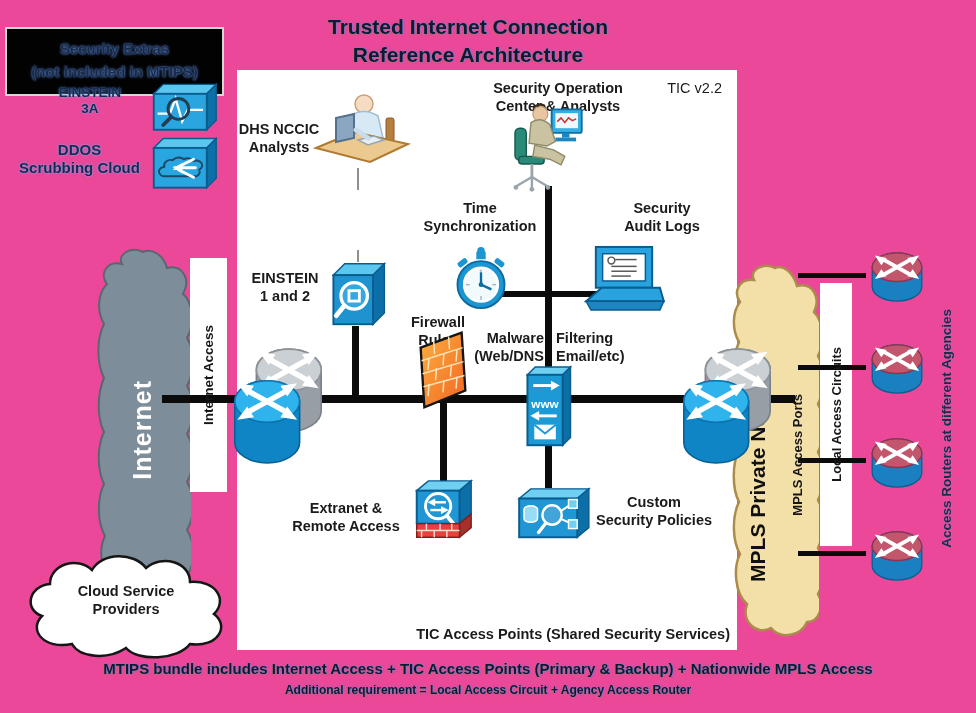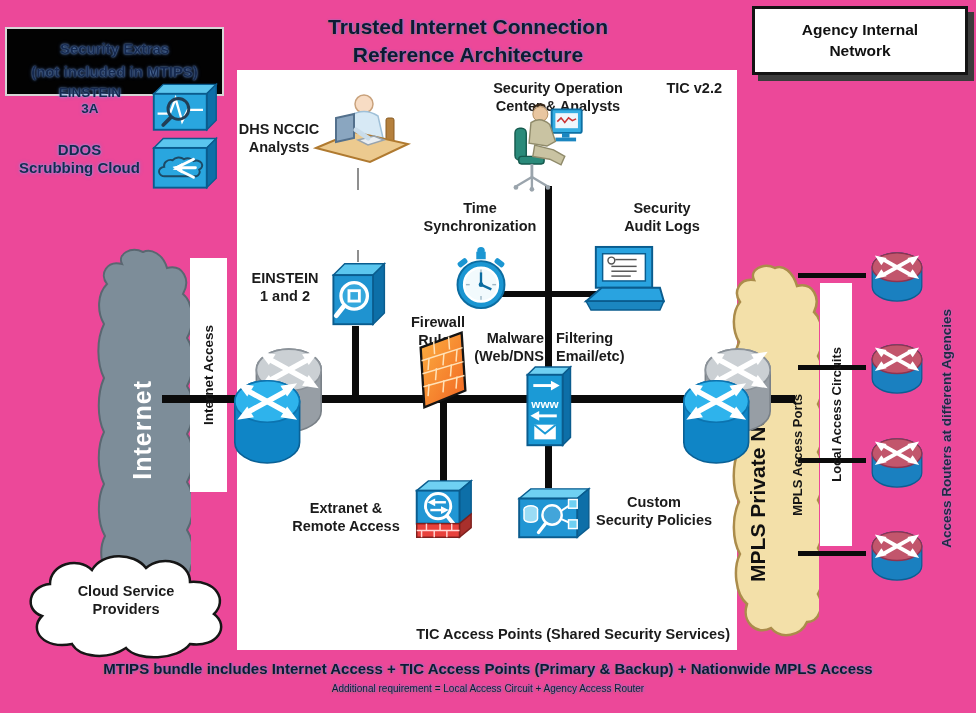--- a/index.html
+++ b/index.html
@@ -119,27 +119,23 @@
         <line x1="48" y1="33" x2="30" y2="33"></line>
         <line x1="46" y1="43" x2="30" y2="35"></line>
     </g>
     <g fill="#fff">
       <polygon points="24,35 34,28 34,36"></polygon>
         <polygon points="24,33 33,29 33,37"></polygon>
         <polygon points="24,32 34,30 34,39"></polygon>
     </g>
   </svg>
 
-  <div class="agency-box">
-    <div>Agency Internal</div>
-    <div>Network</div>
-  </div>
 
   <div class="tic"></div>
-  <div class="lbl" style="left:640px;top:80px;width:82px;text-align:right;font-weight:700">TIC v2.2</div>
+  <div class="lbl" style="left:640px;top:80px;width:82px;text-align:right;font-weight:400">TIC v2.2</div>
   <div class="lbl" style="left:400px;top:626px;width:330px;text-align:right;font-weight:700">TIC Access Points (Shared Security Services)</div>
 
   <svg class="cloud" style="left:95px;top:248px;width:96px;height:368px" viewBox="0 0 96 368">
     <path d="M48 4 C36 -2 22 6 27 16 C12 12 4 26 12 36 C2 46 2 64 9 76 C1 92 2 116 9 130
              C2 146 2 170 9 184 C2 198 2 222 9 236 C2 250 2 274 10 288 C3 302 6 324 18 332
              C14 350 30 362 44 356 C52 368 72 366 78 354 C92 356 100 340 92 328 C100 316 100 294 92 282
              C100 268 100 246 92 234 C100 220 100 198 92 186 C100 172 100 150 92 138 C100 124 100 102 92 90
              C100 76 98 54 88 46 C96 32 88 16 72 20 C68 6 56 0 48 4 Z" fill="#7d8d99" stroke="#5a6771" stroke-width="2"></path>
     <ellipse cx="46" cy="356" rx="13" ry="10" fill="#7d8d99" stroke="#5a6771" stroke-width="2"></ellipse>
   </svg>
@@ -403,15 +399,15 @@
     <path d="M9 25 v10 a7 3.5 0 0 0 14 0 v-10" fill="#9adcf5" stroke="#fff" stroke-width="1.5"></path>
     <circle cx="38" cy="31" r="10" fill="rgba(255,255,255,.15)" stroke="#ffffff" stroke-width="2.5"></circle>
     <line x1="31" y1="40" x2="24" y2="49" stroke="#fff" stroke-width="3.5" stroke-linecap="round"></line>
     <line x1="47" y1="27" x2="56" y2="21" stroke="#fff" stroke-width="2"></line>
     <line x1="47" y1="35" x2="56" y2="39" stroke="#fff" stroke-width="2"></line>
     <rect x="55" y="15" width="9" height="9" fill="#6fd0f2" stroke="#fff" stroke-width="1.5"></rect>
     <rect x="55" y="36" width="9" height="9" fill="#6fd0f2" stroke="#fff" stroke-width="1.5"></rect>
   </svg>
 
   <div class="lbl glow" style="left:18px;top:660px;width:940px;font-size:15px;font-weight:700">MTIPS bundle includes Internet Access + TIC Access Points (Primary &amp; Backup) + Nationwide MPLS Access</div>
-  <div class="lbl glow" style="left:18px;top:683px;width:940px;font-size:10px;font-weight:400">Additional requirement = Local Access Circuit + Agency Access Router</div>
+  <div class="lbl glow" style="left:18px;top:683px;width:940px;font-size:12px;font-weight:700">Additional requirement = Local Access Circuit + Agency Access Router</div>
 
 </div>
 
 </body></html>

